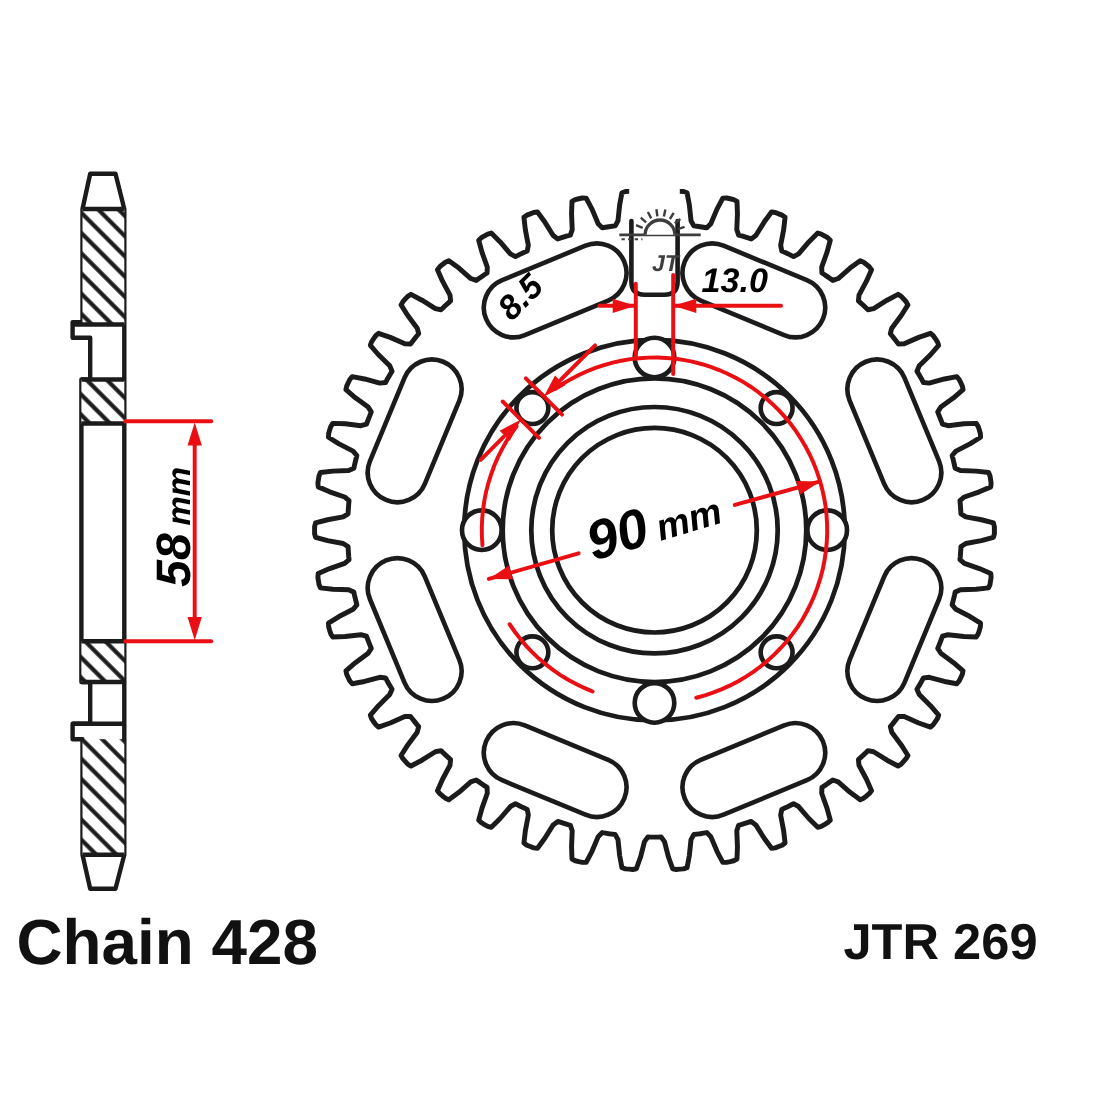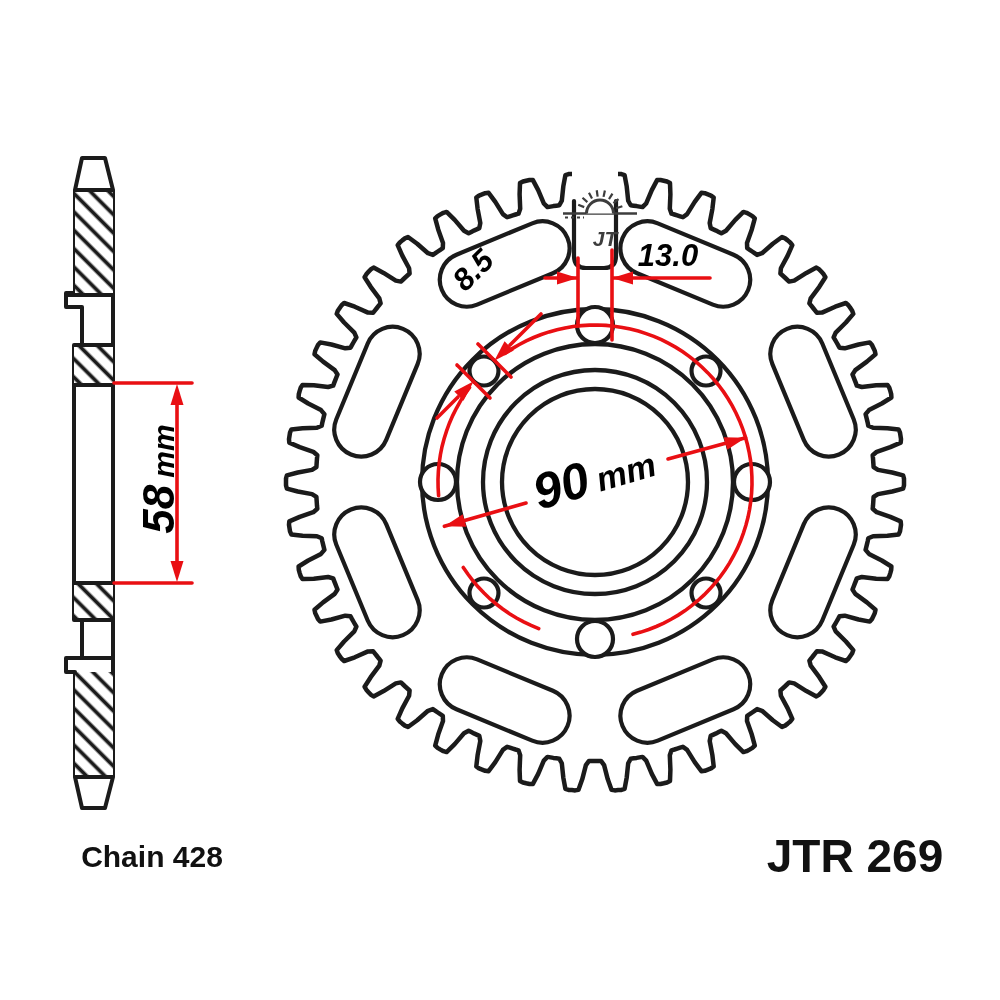--- a/index.html
+++ b/index.html
@@ -6,21 +6,21 @@
   #canvas{position:relative;width:1000px;height:1000px;background:#fff;overflow:hidden;
           font-family:"Liberation Sans", sans-serif;padding-left:23px;}
   #drawing{position:absolute;left:0;top:0;}
   .lbl{position:absolute;transform:translate(-50%,-50%);white-space:nowrap;line-height:1;}
   .dim{font-style:italic;font-weight:700;}
   .big-num{font-size:50px;}
   .big-unit{font-size:34px;margin-left:8px;}
   .bore-num{font-size:44px;}
   .bore-unit{font-size:30px;margin-left:7px;}
   .small-dim{font-size:31px;}
-  .title{font-weight:700;color:#111;font-size:30px;letter-spacing:0px;}
+  .title{font-weight:700;color:#111;font-size:58px;letter-spacing:0px;}
   .part{font-size:46px;text-align:center;}
   .rot-90mm{transform:translate(-50%,-50%) rotate(-16.5deg);}
   .rot-58mm{transform:translate(-50%,-50%) rotate(-90deg);}
   .rot-85{transform:translate(-50%,-50%) rotate(-45deg);}
 </style>
 </head>
 <body>
 
 <div id="canvas">
 

